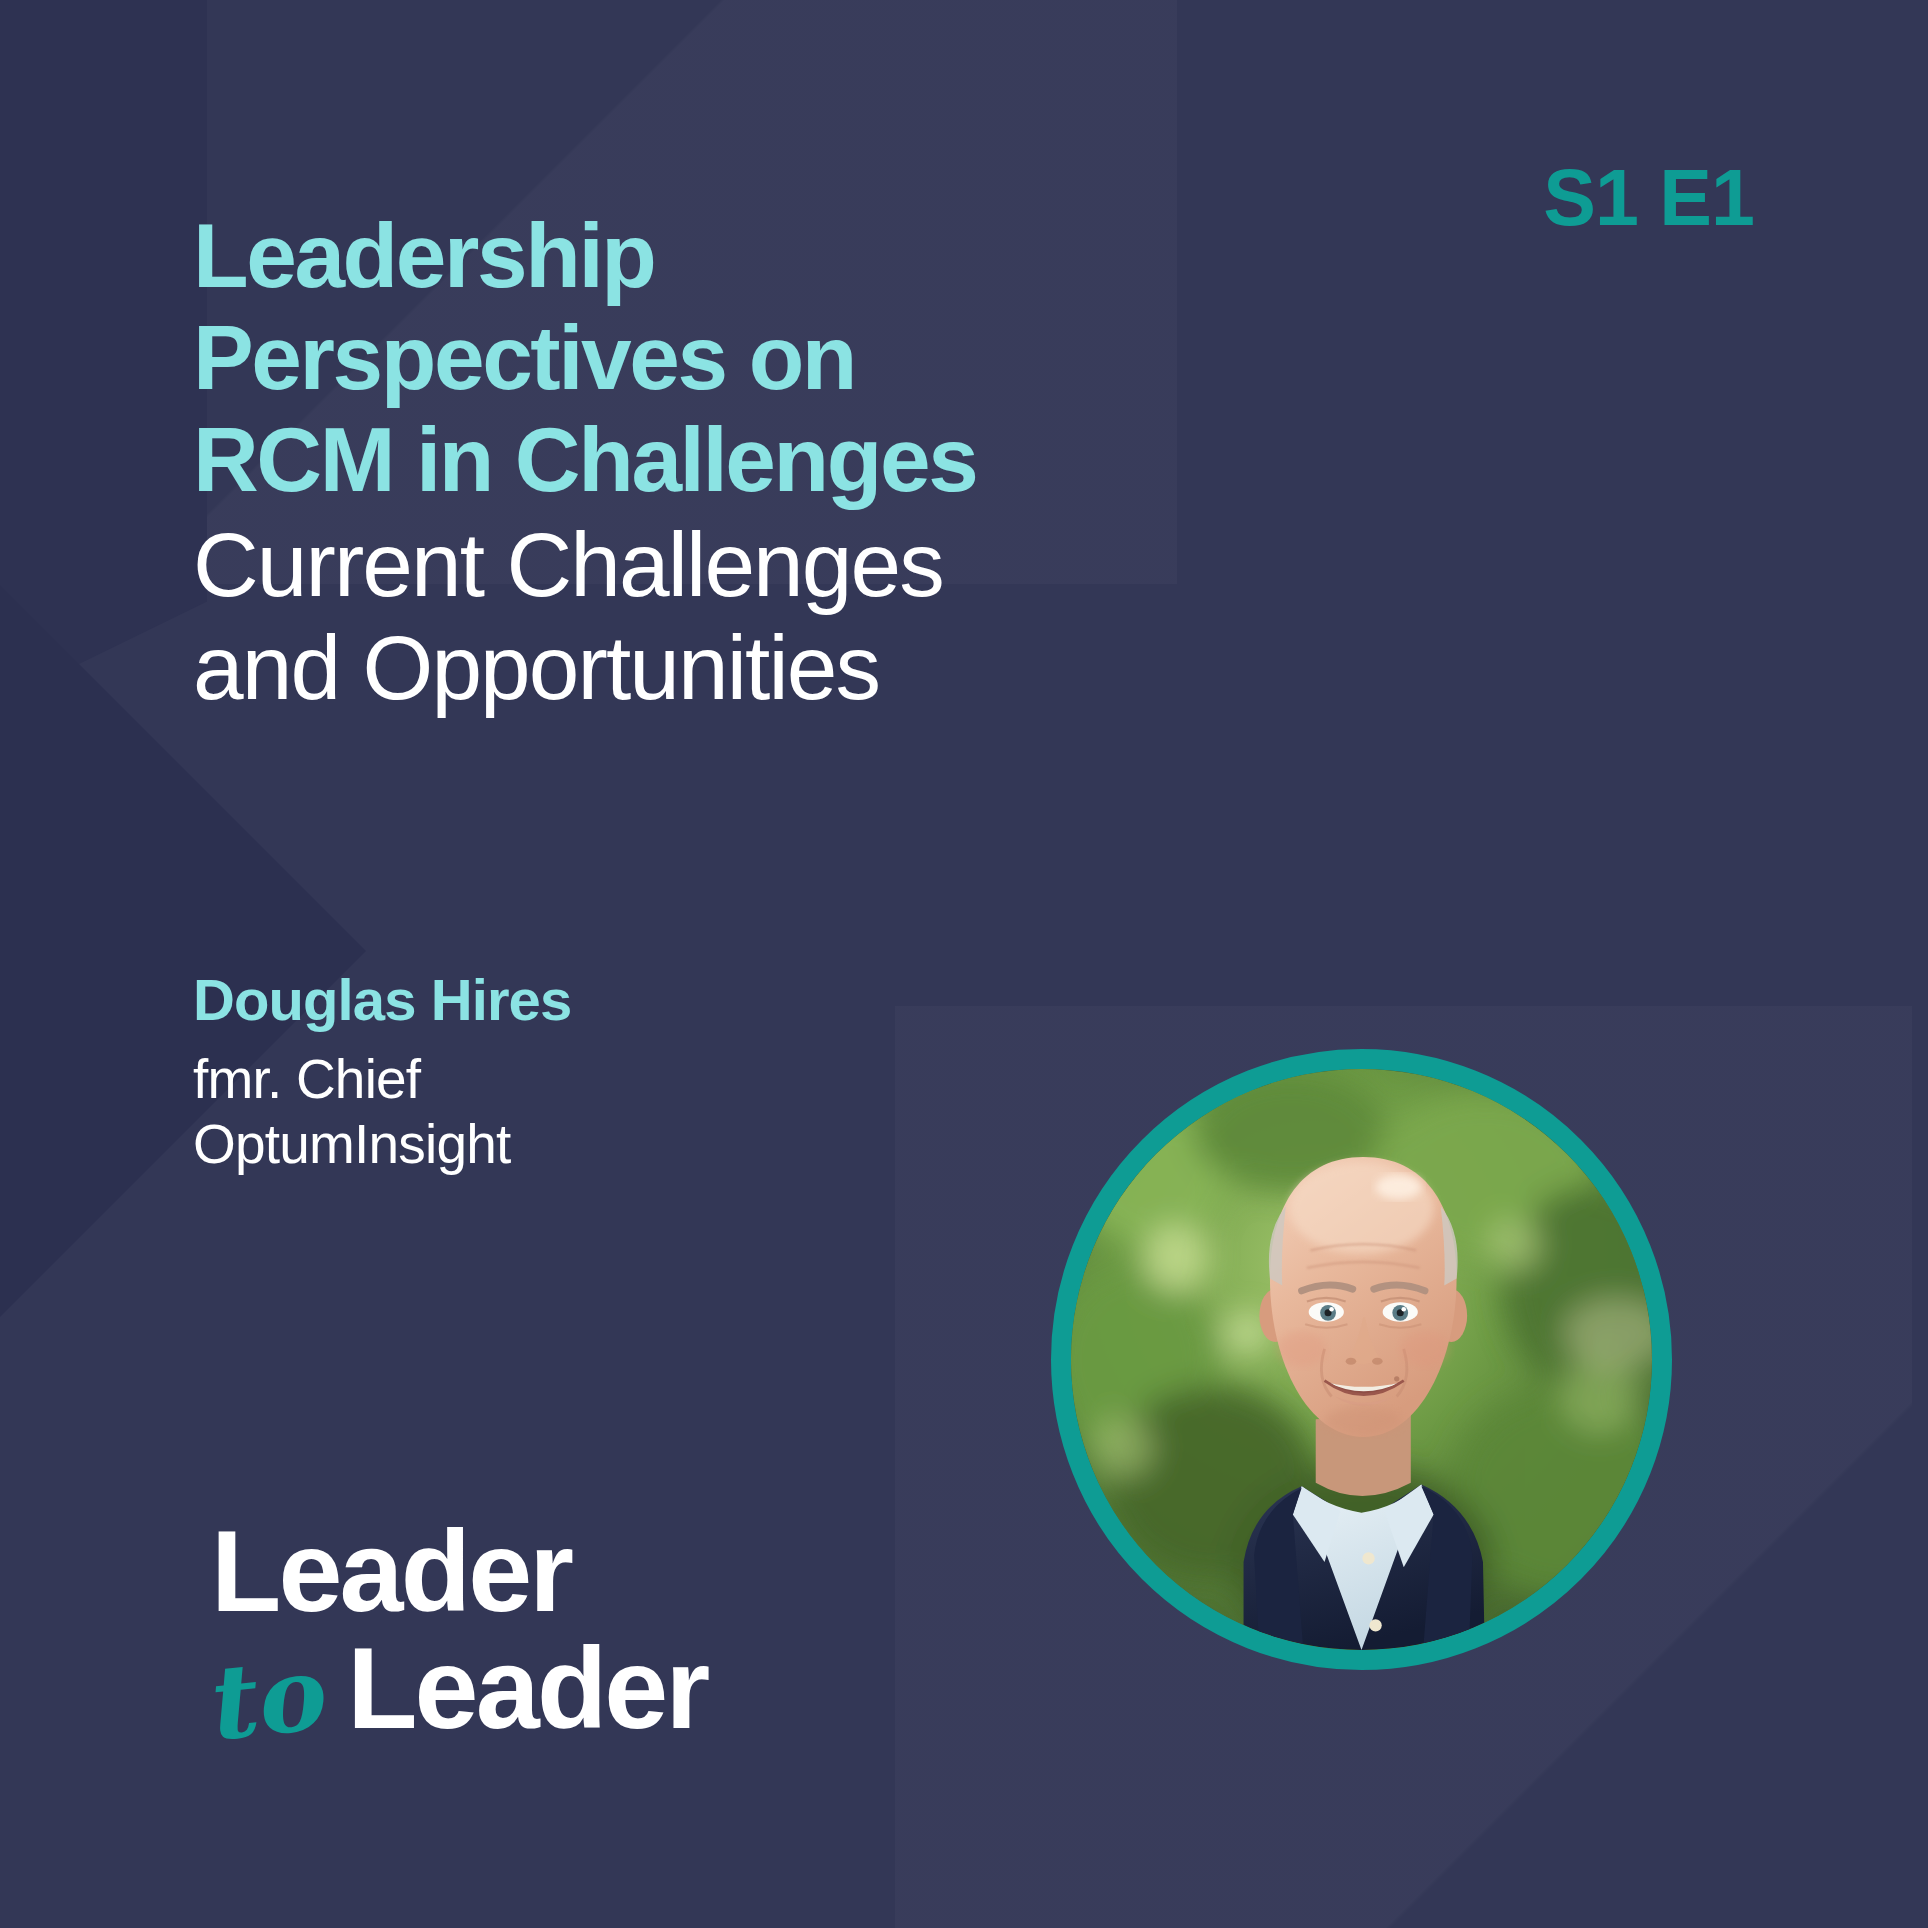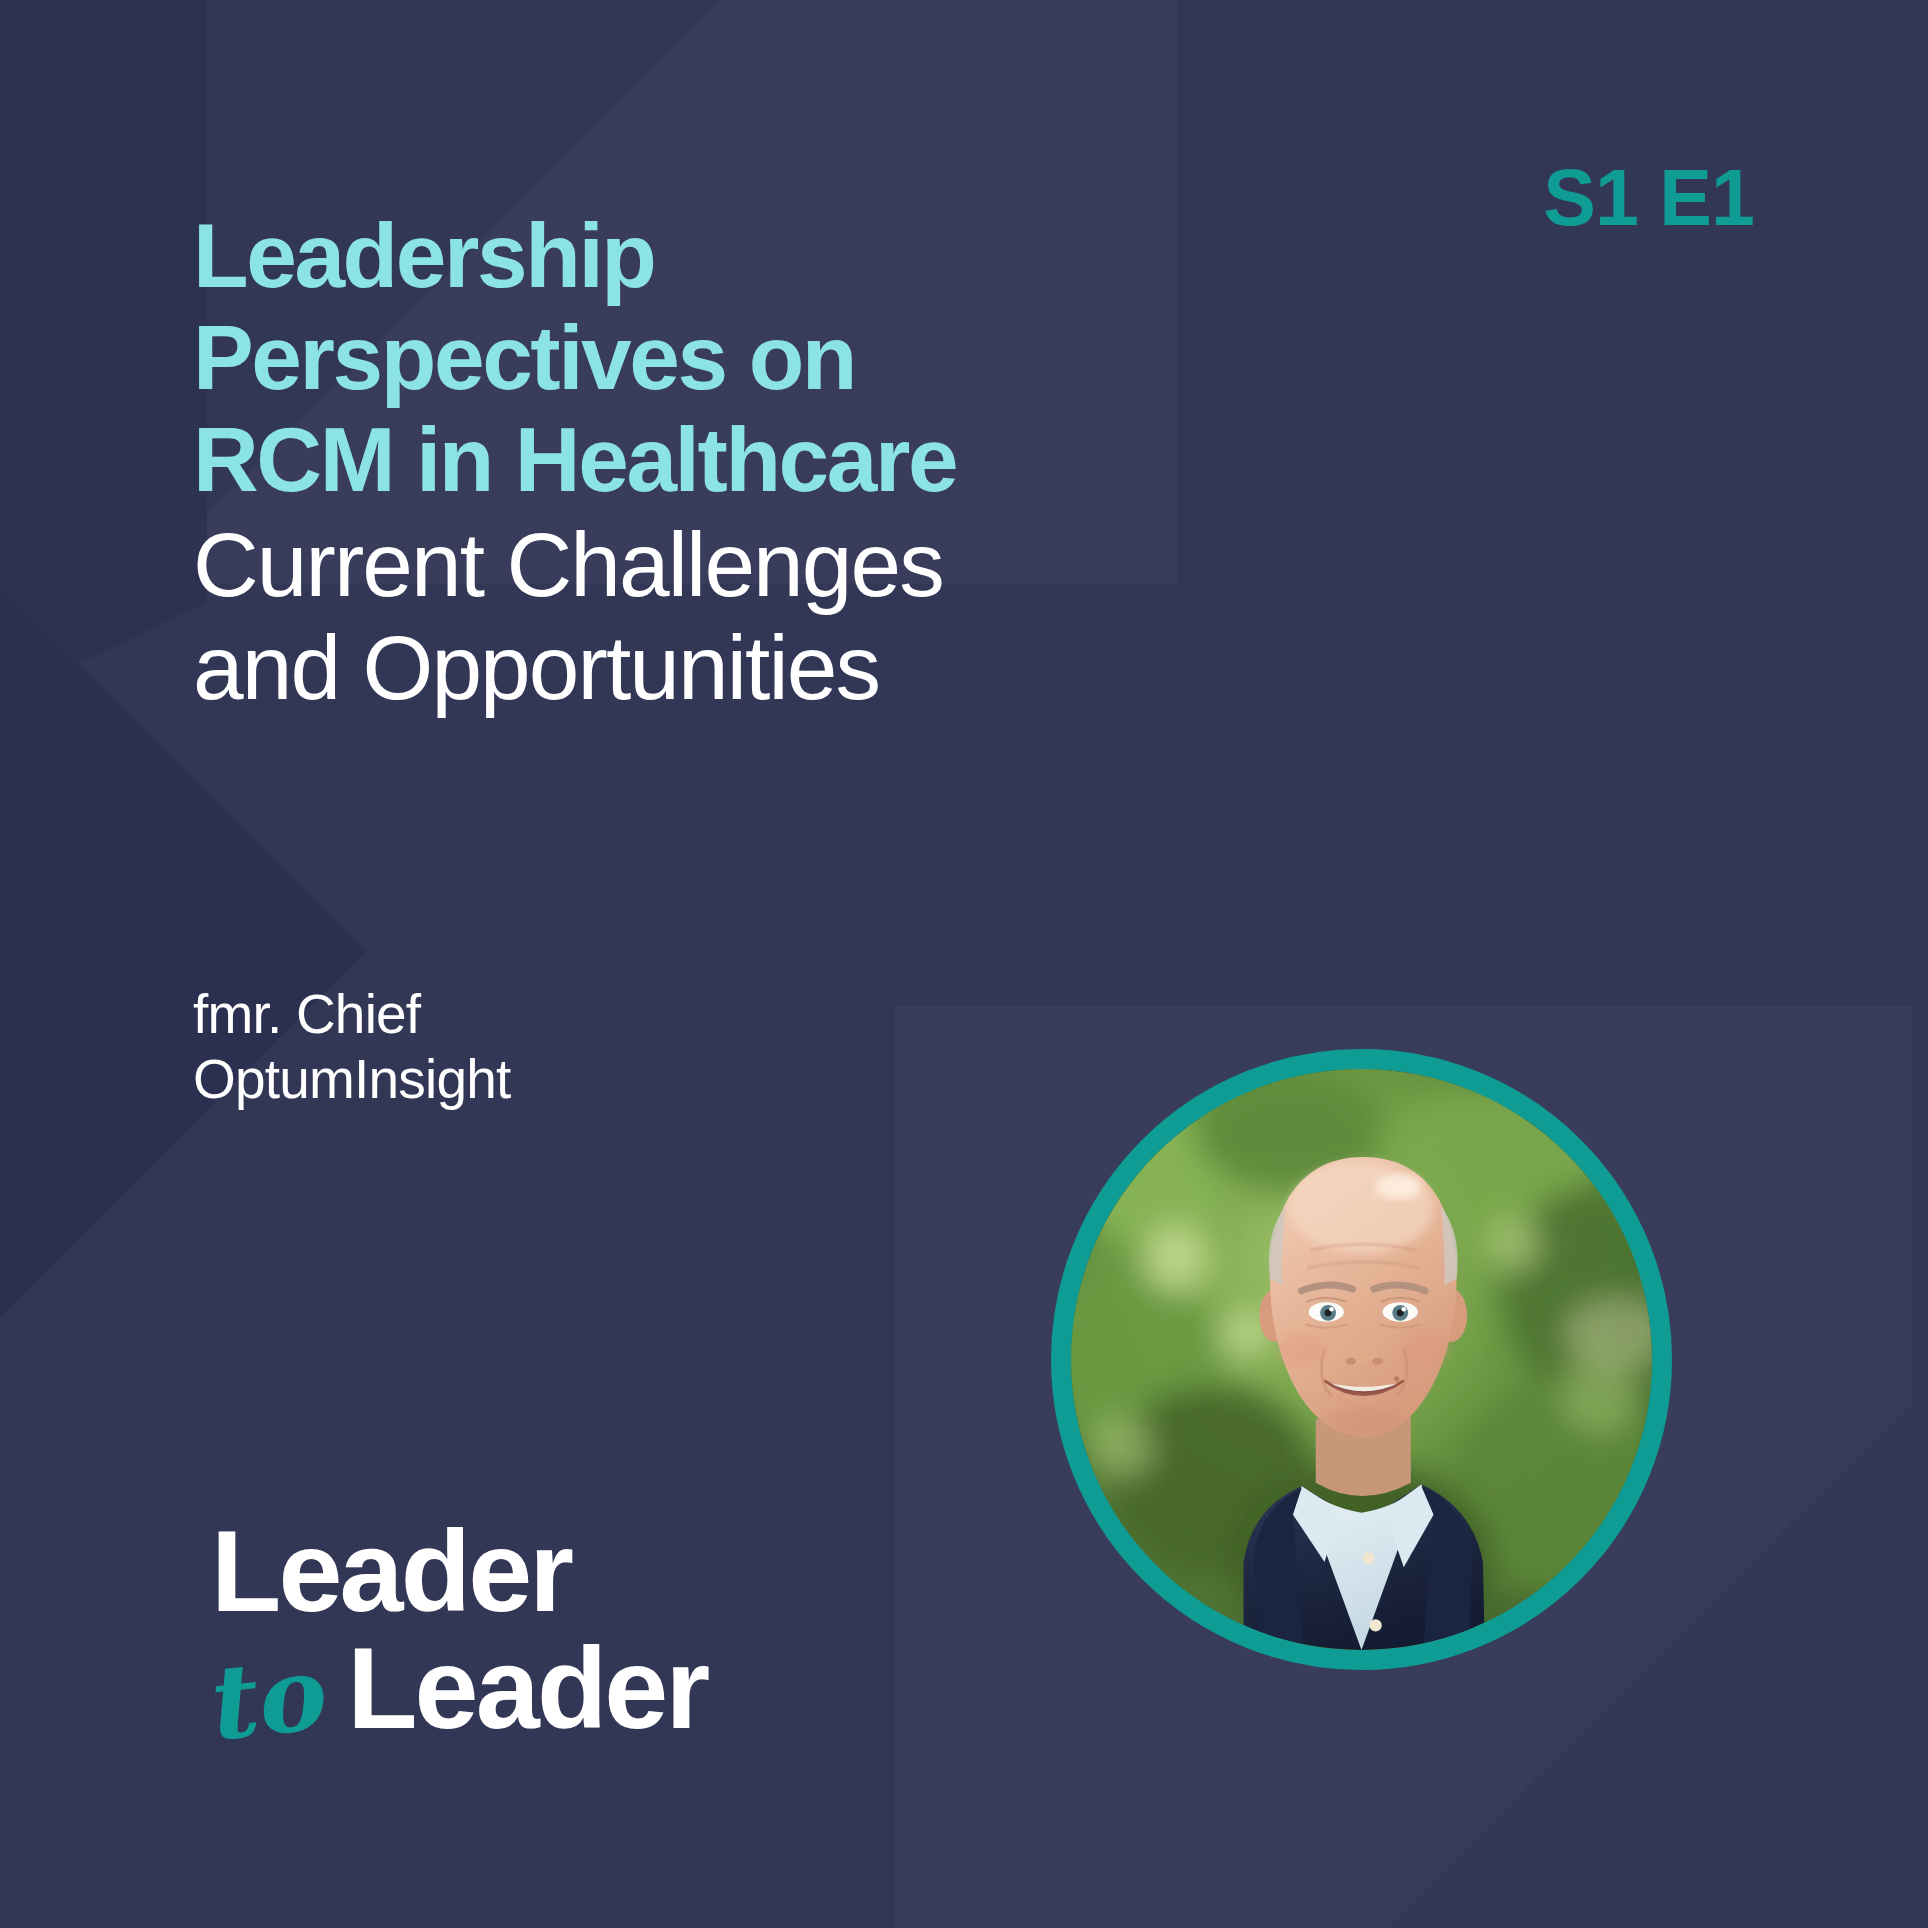--- a/index.html
+++ b/index.html
@@ -171,29 +171,30 @@
     <div class="bg-chevron"></div>
     <div class="bg-band-lower"></div>
   </div>
 
   <div class="season-badge">S1 E1</div>
 
   <div class="title-block">
     <div class="title-main">
       <div>Leadership</div>
       <div>Perspectives on</div>
-      <div>RCM in Healthcare</div>
+      <div>RCM in Challenges</div>
     </div>
     <div class="title-sub">
       <div>Current Challenges</div>
       <div>and Opportunities</div>
     </div>
   </div>
 
   <div class="speaker-block">
+    <div class="speaker-name">Douglas Hires</div>
     <div class="speaker-role">
       <div>fmr. Chief</div>
       <div>OptumInsight</div>
     </div>
   </div>
 
   <div class="logo-lockup">
     <div class="logo-line1">Leader</div>
     <div class="logo-line2">
       <span class="logo-to">to</span>

